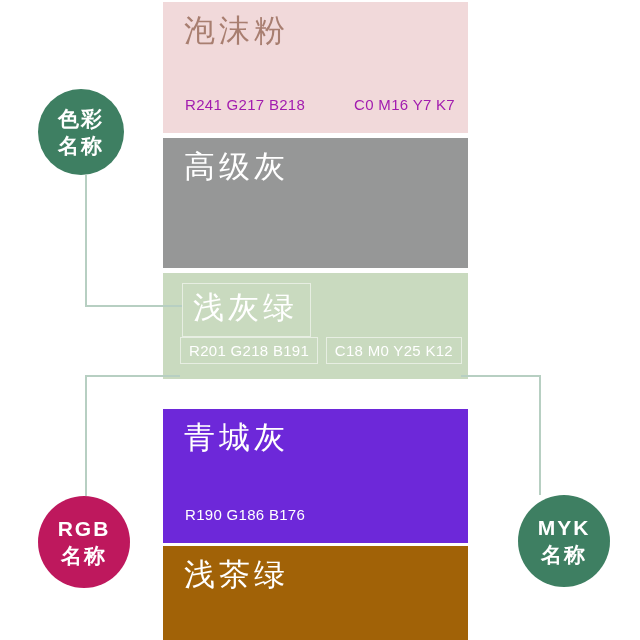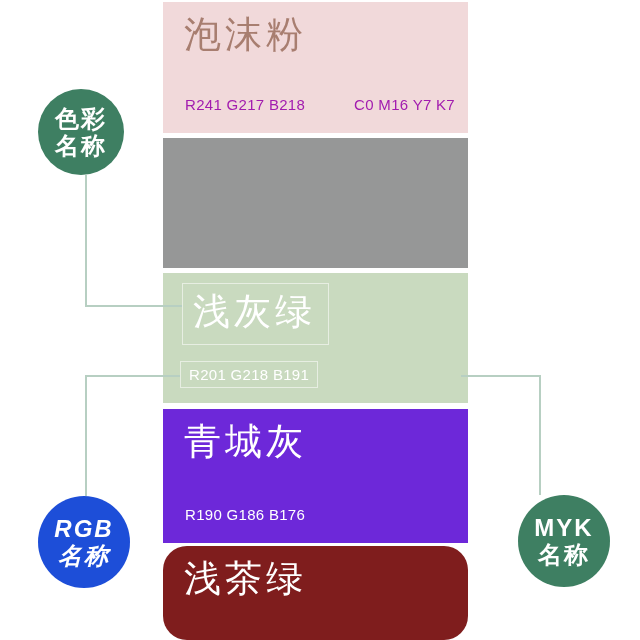--- a/index.html
+++ b/index.html
@@ -14,30 +14,30 @@
   }
 
   
   .swatch {
     position: absolute;
     left: 163px;
     width: 305px;
   }
   .sw1 { top: 2px;   height: 131px; }
   .sw2 { top: 138px; height: 130px; }
-  .sw3 { top: 273px; height: 130px; }
+  .sw3 { top: 273px; height: 106px; }
   .sw4 { top: 409px; height: 134px; }
   .sw5 { top: 546px; height: 94px; }
 
   .swatch-title {
     position: absolute;
     left: 21px;
     top: 8px;
     font-family: Liberation Sans, sans-serif;
-    font-size: 37px;
+    font-size: 31px;
     letter-spacing: 4px;
     white-space: nowrap;
   }
   .swatch-title.boxed {
     left: 19px;
     top: 10px;
     border: 1px solid rgba(255,255,255,0.55);
     padding: 3px 12px 7px 10px;
   }
 
@@ -69,21 +69,21 @@
     border-radius: 50%;
     color: #ffffff;
     display: flex;
     flex-direction: column;
     align-items: center;
     justify-content: center;
     font-weight: bold;
     text-align: center;
   }
   .badge .bl {
-    font-size: 24px;
+    font-size: 21px;
     line-height: 27px;
     letter-spacing: 2px;
   }
   .badge-color-name { left: 38px;  top: 89px;  width: 86px; height: 86px; }
   .badge-rgb-name   { left: 38px;  top: 496px; width: 92px; height: 92px; }
   .badge-myk-name   { left: 518px; top: 495px; width: 92px; height: 92px; }
 
   
   .line { position: absolute; }
   .ln-name-v { left: 85px;  top: 175px; width: 2px;  height: 132px; }
@@ -100,55 +100,57 @@
 
   <div class="swatch sw1" style="background-color: rgb(241, 217, 218);">
     <div class="swatch-title" style="color: rgb(168, 126, 112);">泡沫粉</div>
     <div class="swatch-values" style="color: #a21caf;">
       <span class="val">R241 G217 B218</span>
       <span class="val">C0 M16 Y7 K7</span>
     </div>
   </div>
 
   <div class="swatch sw2" style="background-color: rgb(150, 151, 151);">
+    <div class="swatch-title" style="color: rgb(255, 255, 255);">高级灰</div>
     <div class="swatch-values" style="color: rgb(255, 255, 255);">
     </div>
   </div>
 
   <div class="swatch sw3" style="background-color: rgb(201, 218, 191);">
     <div class="swatch-title boxed" style="color: rgb(255, 255, 255);">浅灰绿</div>
     <div class="swatch-values boxed" style="color: rgb(255, 255, 255);">
       <span class="val">R201 G218 B191</span>
+      <span class="val">C18 M0 Y25 K12</span>
     </div>
   </div>
 
   <div class="swatch sw4" style="background-color: #6d28d9;">
     <div class="swatch-title" style="color: rgb(255, 255, 255);">青城灰</div>
     <div class="swatch-values" style="color: rgb(255, 255, 255); gap: 41px;">
       <span class="val">R190 G186 B176</span>
     </div>
   </div>
 
-  <div class="swatch sw5" style="background-color: #7f1d1d; border-radius: 24px;">
+  <div class="swatch sw5" style="background-color: #a16207;">
     <div class="swatch-title" style="color: rgb(255, 255, 255);">浅茶绿</div>
   </div>
 
   <div class="line ln-name-v" style="background-color: rgb(183, 207, 194);"></div>
   <div class="line ln-name-h" style="background-color: rgb(183, 207, 194);"></div>
   <div class="line ln-rgb-h" style="background-color: rgb(183, 207, 194);"></div>
   <div class="line ln-rgb-v" style="background-color: rgb(183, 207, 194);"></div>
   <div class="line ln-myk-h" style="background-color: rgb(183, 207, 194);"></div>
   <div class="line ln-myk-v" style="background-color: rgb(183, 207, 194);"></div>
 
   <div class="badge badge-color-name" style="background-color: rgb(62, 127, 98);">
     <span class="bl">色彩</span>
     <span class="bl">名称</span>
   </div>
 
-  <div class="badge badge-rgb-name" style="background-color: #1d4ed8; font-style: italic;">
+  <div class="badge badge-rgb-name" style="background-color: #be185d;">
     <span class="bl">RGB</span>
     <span class="bl">名称</span>
   </div>
 
   <div class="badge badge-myk-name" style="background-color: rgb(62, 127, 98);">
     <span class="bl">MYK</span>
     <span class="bl">名称</span>
   </div>
 
 </div>

